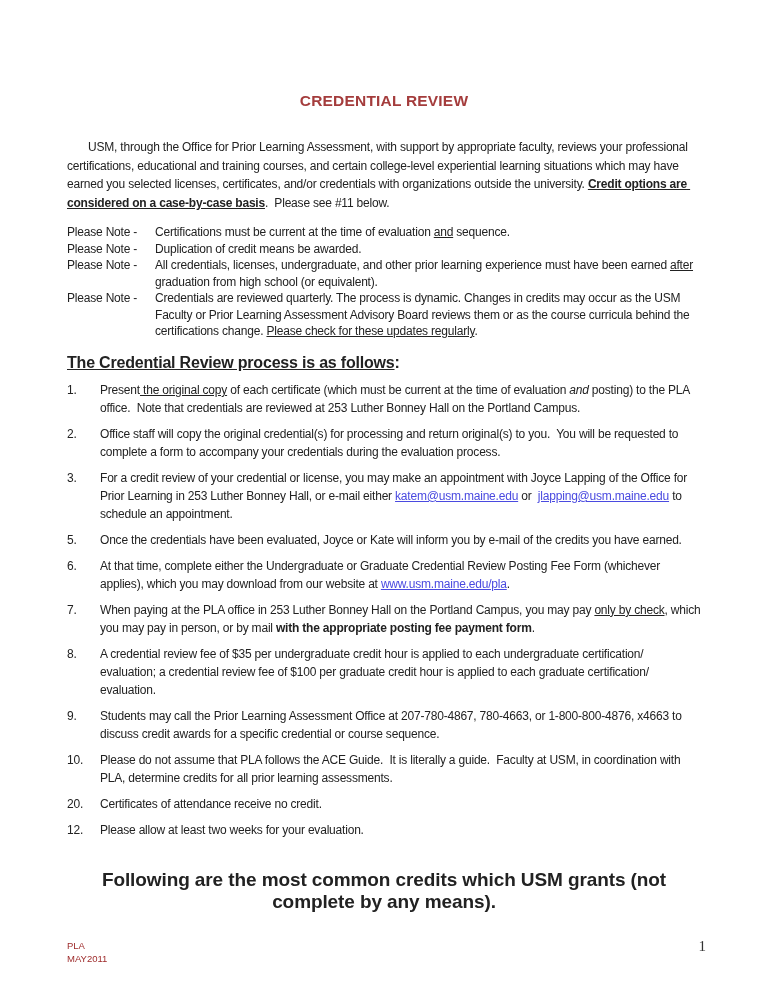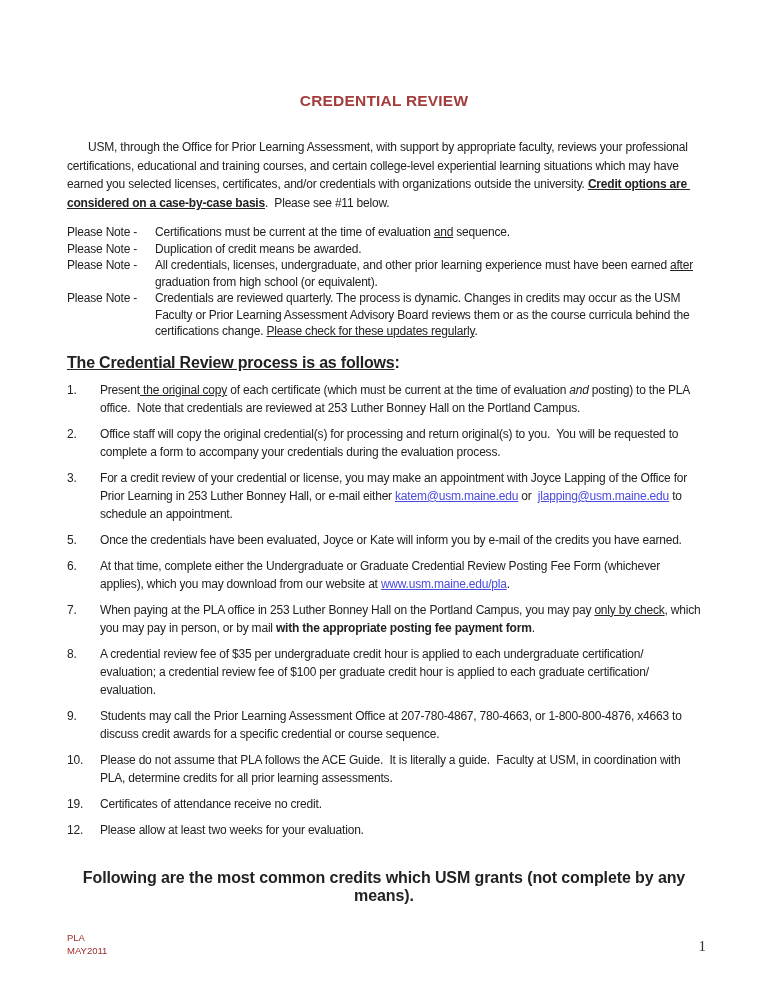--- a/index.html
+++ b/index.html
@@ -28,21 +28,21 @@
 
   .process-heading { margin-top:14px; font-size:16px; line-height:18px; letter-spacing:-0.2px; }
 
   .process-list { margin-top:9px; font-size:12px; line-height:18px; letter-spacing:-0.2px; }
   .item { display:flex; margin-bottom:8px; }
   .item .num { flex:0 0 33px; }
   .item .body { flex:1; white-space:pre-wrap; }
 
   .closing-heading {
     margin-top:30px; text-align:center; font-weight:bold;
-    font-size:16px; letter-spacing:-0.1px;
+    font-size:19px; letter-spacing:-0.1px;
   }
 
   .doc-footer {
     margin-top:26px; color:var(--footer_red,#9E2B2B);
     font-weight:normal; font-size:9.5px; line-height:13px;
   }
 
   .page-number {
     position:absolute; top:938px; right:62px;
     font-family:"Liberation Serif", serif; font-size:15px; color:#333333;
@@ -118,21 +118,21 @@
       </div>
       <div class="item">
         <div class="num">9.</div>
         <div class="body"><span class="r-n">Students may call the Prior Learning Assessment Office at 207-780-4867, 780-4663, or 1-800-800-4876, x4663 to discuss credit awards for a specific credential or course sequence.</span></div>
       </div>
       <div class="item">
         <div class="num">10.</div>
         <div class="body"><span class="r-n">Please do not assume that PLA follows the ACE Guide.  It is literally a guide.  Faculty at USM, in coordination with PLA, determine credits for all prior learning assessments.</span></div>
       </div>
       <div class="item">
-        <div class="num">19.</div>
+        <div class="num">20.</div>
         <div class="body"><span class="r-n">Certificates of attendance receive no credit.</span></div>
       </div>
       <div class="item">
         <div class="num">12.</div>
         <div class="body"><span class="r-n">Please allow at least two weeks for your evaluation.</span></div>
       </div>
     </div>
 
   <div class="closing-heading">Following are the most common credits which USM grants (not complete by any means).</div>
 

